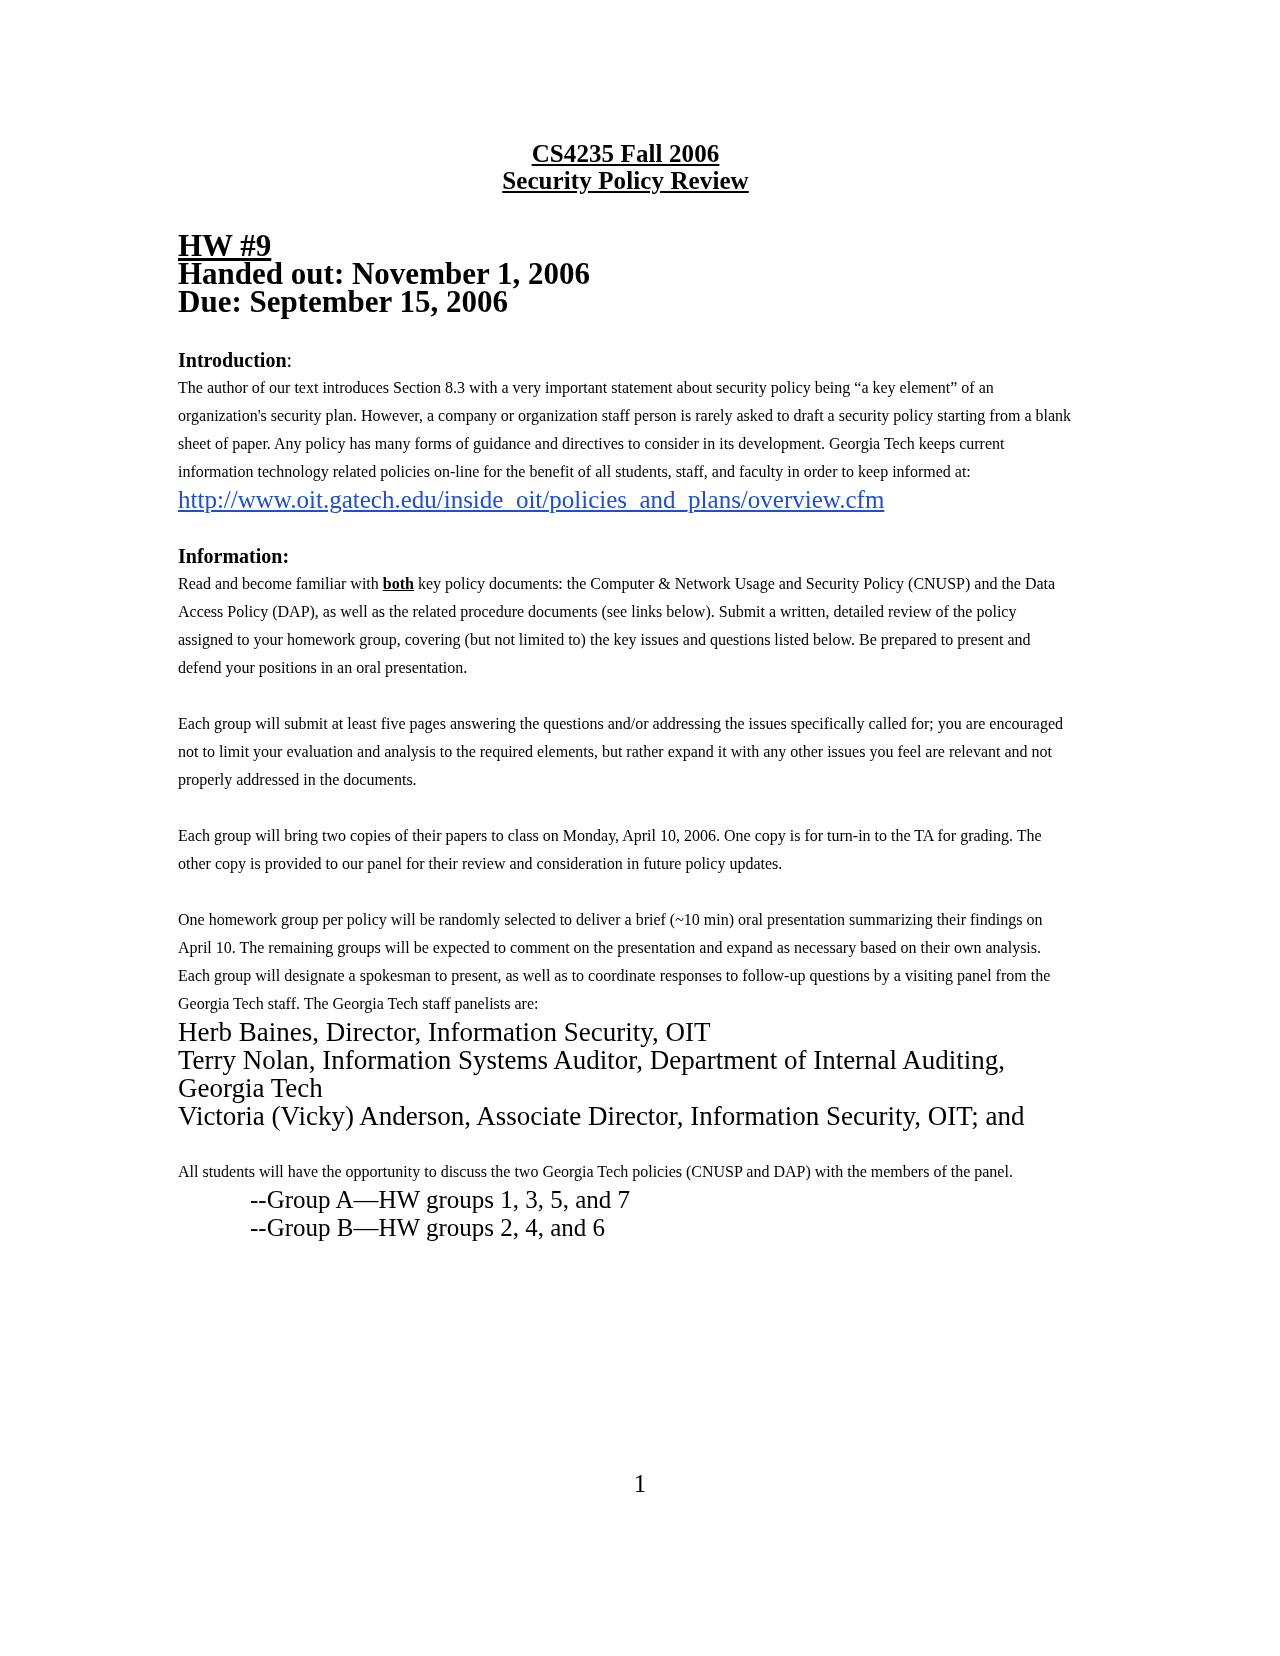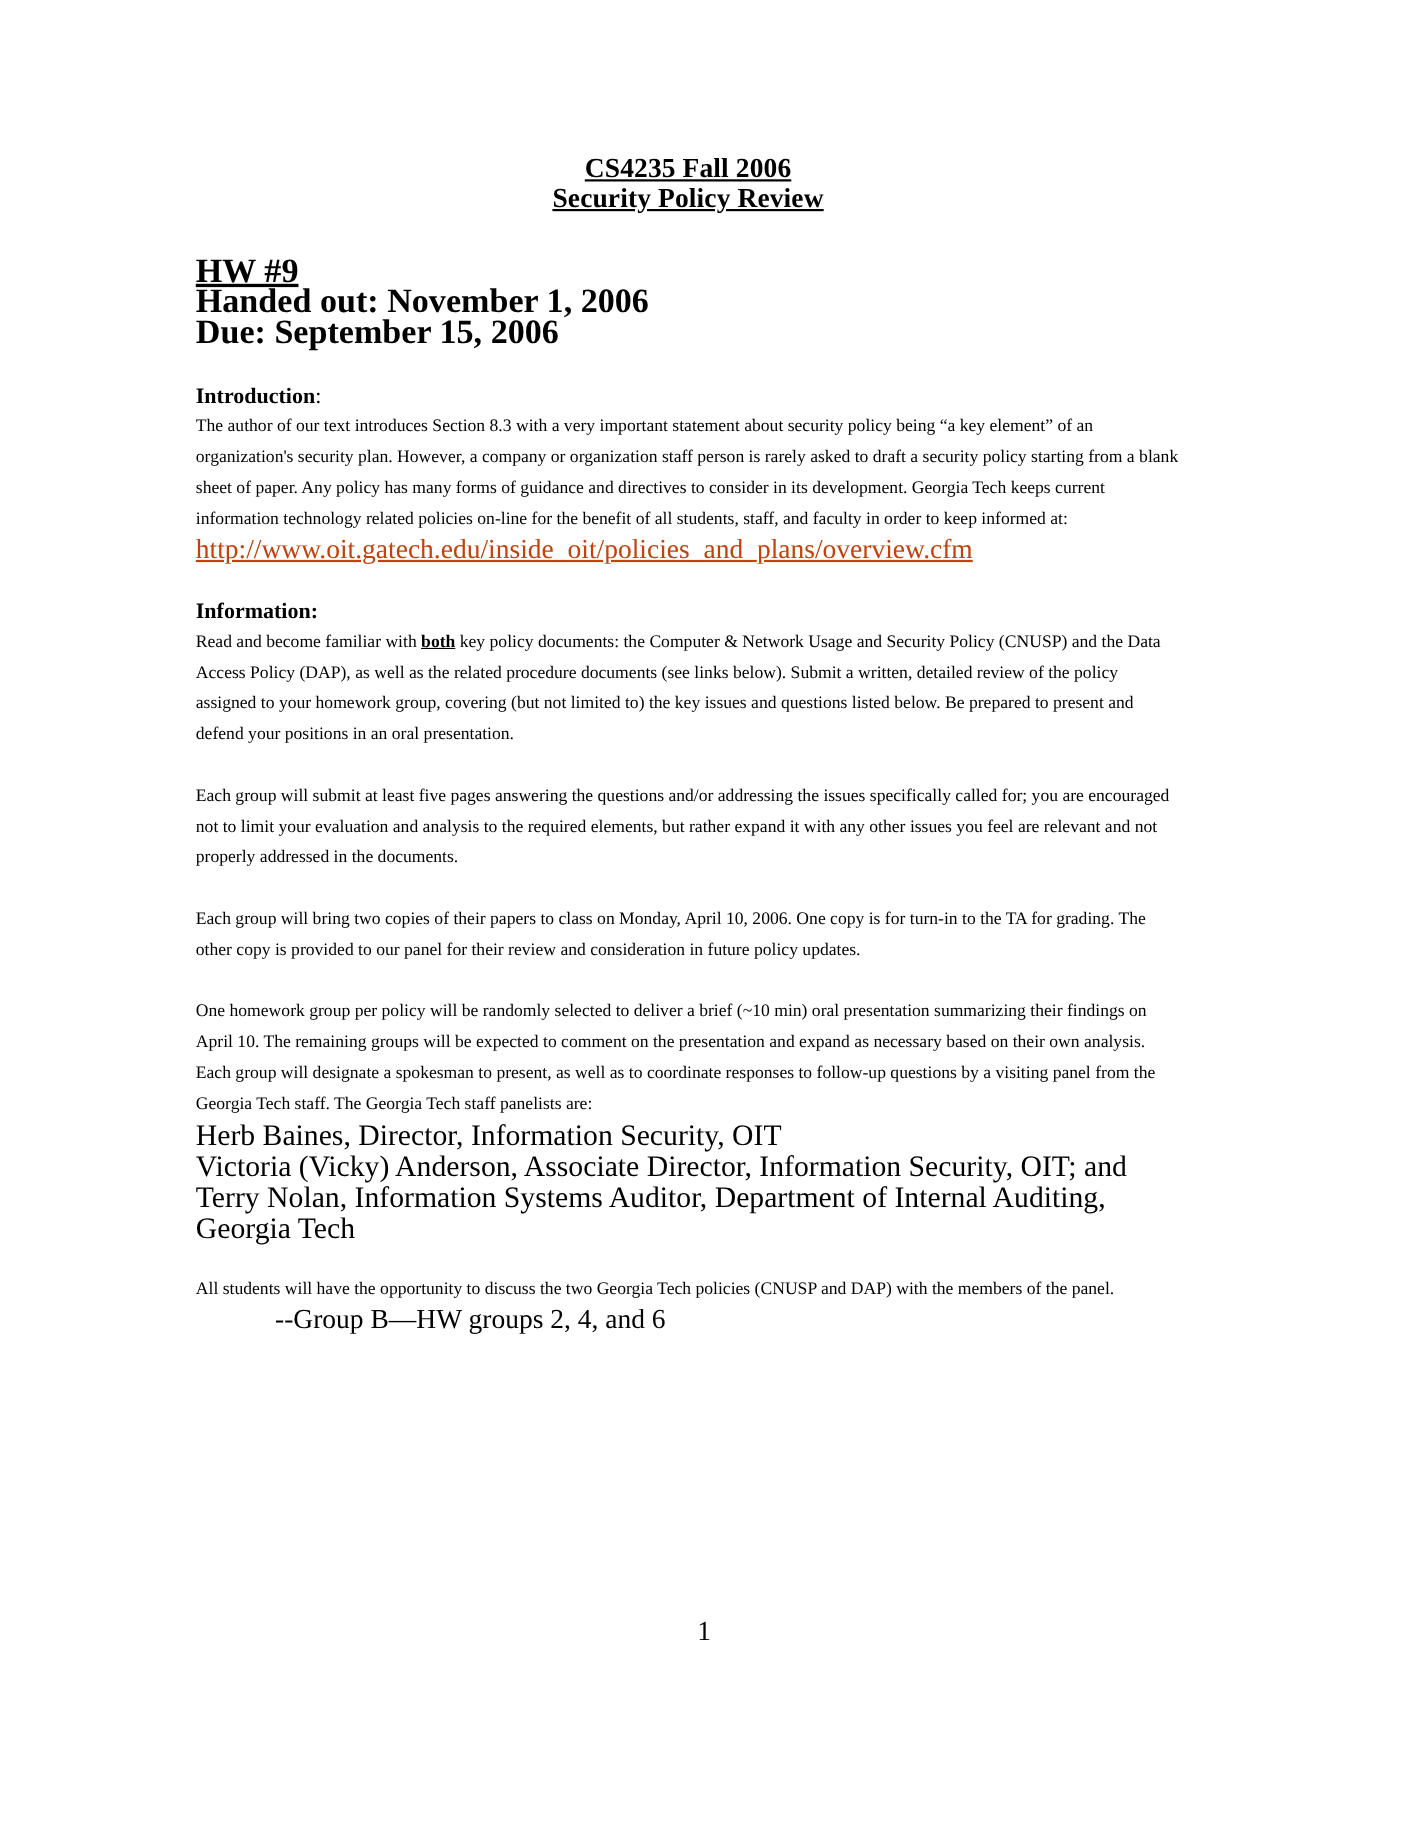--- a/index.html
+++ b/index.html
@@ -60,21 +60,21 @@
   p.body-par {
     font-size: 16px;
     line-height: 28px;
     margin: 0 0 0 0;
     text-align: left;
   }
   .gap {
     height: 28px;
   }
   a.link {
-    color: #c2410c;
+    color: #1d4ed8;
     text-decoration: underline;
     font-size: 25px;
     line-height: 28px;
     word-break: break-all;
   }
   .bold-u {
     font-weight: bold;
     text-decoration: underline;
   }
   .panelist-line {
@@ -129,26 +129,27 @@
       <div class="gap"></div>
       <p class="body-par">Each group will submit at least five pages answering the questions and/or addressing the issues specifically called for; you are encouraged not to limit your evaluation and analysis to the required elements, but rather expand it with any other issues you feel are relevant and not properly addressed in the documents.</p>
 
       <div class="gap"></div>
       <p class="body-par">Each group will bring two copies of their papers to class on Monday, April 10, 2006.  One copy is for turn-in to the TA for grading.  The other copy is provided to our panel for their review and consideration in future policy updates.</p>
 
       <div class="gap"></div>
       <p class="body-par">One homework group per policy will be randomly selected to deliver a brief (~10 min) oral presentation summarizing their findings on April 10. The remaining groups will be expected to comment on the presentation and expand as necessary based on their own analysis. Each group will designate a spokesman to present, as well as to coordinate responses to follow-up questions by a visiting panel from the Georgia Tech staff.  The Georgia Tech staff panelists are:</p>
 
       <div class="panelist-line">Herb Baines, Director, Information Security, OIT</div>
+      <div class="panelist-line">Terry Nolan, Information Systems Auditor, Department of Internal Auditing, Georgia Tech</div>
       <div class="panelist-line">Victoria (Vicky) Anderson, Associate Director, Information Security, OIT; and</div>
-      <div class="panelist-line">Terry Nolan, Information Systems Auditor, Department of Internal Auditing, Georgia Tech</div>
 
       <div class="gap"></div>
       <p class="body-par">All students will have the opportunity to discuss the two Georgia Tech policies (CNUSP and DAP) with the members of the panel.</p>
 
+      <div class="group-line">--Group A—HW groups 1, 3, 5, and 7</div>
       <div class="group-line">--Group B—HW groups 2, 4, and 6</div>
     </div>
 
   </div>
 
   <div class="page-number">1</div>
 
 </div>
 
 </body></html>

